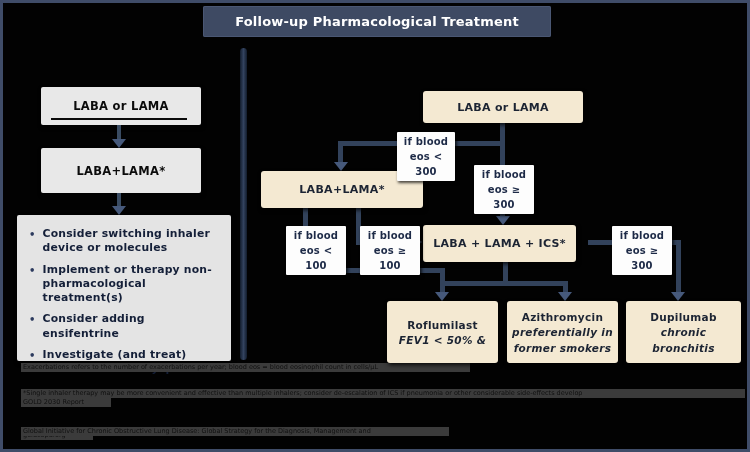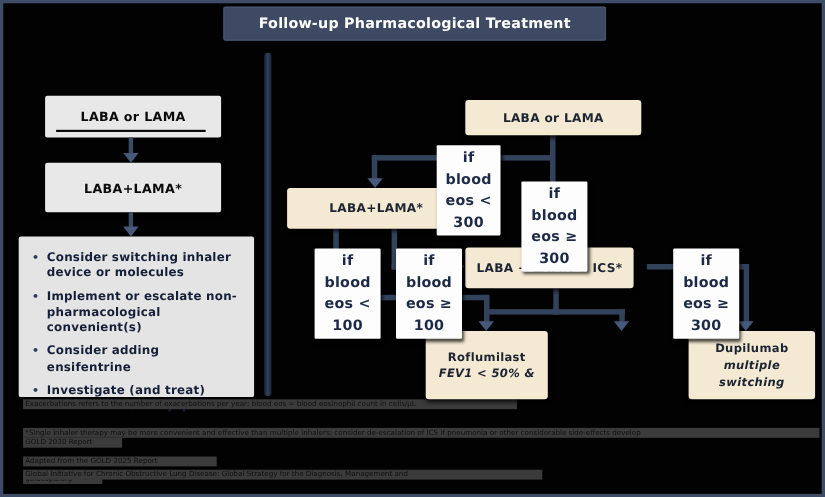--- a/index.html
+++ b/index.html
@@ -53,21 +53,21 @@
     position:absolute;width:0;height:0;z-index:2;
     border-left:7px solid transparent;border-right:7px solid transparent;border-top:9px solid #46597b;
   }
   .arrow-right{
     position:absolute;width:0;height:0;z-index:2;
     border-top:7px solid transparent;border-bottom:7px solid transparent;border-left:9px solid #46597b;
   }
   
   .cond{
     position:absolute;z-index:5;background:#fdfdfd;color:#1d2a47;font-weight:bold;
-    font-size:13px;line-height:1.5;text-align:center;padding:2px 2px;
+    font-size:10px;line-height:1.5;text-align:center;padding:2px 2px;
     box-shadow:1.5px 2px 3px rgba(0,0,0,.7);border-radius:1px;letter-spacing:.2px;
   }
   
   .fn{
     position:absolute;height:9px;background:#3b3b3b;color:#101010;font-size:6.5px;
     line-height:9px;white-space:nowrap;overflow:hidden;padding:0 2px;box-sizing:border-box;
   }
 </style>
 </head>
 <body>
@@ -94,21 +94,21 @@
   <div class="arrow-down" style="left:109px;top:203px;"></div>
 
   <div class="list-box">
     <ul>
       <li>
         <span class="dot">•</span>
         <span>Consider switching inhaler device or molecules</span>
       </li>
       <li>
         <span class="dot">•</span>
-        <span>Implement or escalate non-pharmacological convenient(s)</span>
+        <span>Implement or therapy non-pharmacological treatment(s)</span>
       </li>
       <li>
         <span class="dot">•</span>
         <span>Consider adding ensifentrine</span>
       </li>
       <li>
         <span class="dot">•</span>
         <span>Investigate (and treat) other causes of dyspnea</span>
       </li>
     </ul>
@@ -172,26 +172,30 @@
 
   <div class="cond" style="left:609px;top:223px;width:56px;">
     <div>if blood</div>
     <div>eos ≥ 300</div>
   </div>
 
   <div class="cbox bottom-box" style="left:384px;top:298px;width:111px;height:60px;text-align:center;">
     <span>Roflumilast</span>
     <em>FEV1 &lt; 50% &amp;</em>
   </div>
+  <div class="cbox bottom-box" style="left:504px;top:298px;width:111px;height:60px;">
+    <span>Azithromycin</span>
+    <em>preferentially in</em>
+    <em>former smokers</em>
+  </div>
   <div class="cbox bottom-box" style="left:623px;top:298px;width:115px;height:60px;">
     <span>Dupilumab</span>
-    <em>multiple</em>
-    <em>switching</em>
+    <em>chronic</em>
+    <em>bronchitis</em>
   </div>
 
   <span class="fn" style="left:18px;top:360px;width:449px;">Exacerbations refers to the number of exacerbations per year; blood eos = blood eosinophil count in cells/µL</span>
   <span class="fn" style="left:18px;top:386px;width:724px;">*Single inhaler therapy may be more convenient and effective than multiple inhalers; consider de-escalation of ICS if pneumonia or other considerable side-effects develop</span>
   <span class="fn" style="left:18px;top:395px;width:90px;">GOLD 2030 Report</span>
   <span class="fn" style="left:18px;top:428px;width:72px;">goldcopd.org</span>
-  <span class="fn" style="left:18px;top:412px;width:176px;">Adapted from the GOLD 2025 Report</span>
-  <span class="fn" style="left:18px;top:424px;width:472px;">Global Initiative for Chronic Obstructive Lung Disease: Global Strategy for the Diagnosis, Management and</span>
+  <span class="fn" style="left:18px;top:424px;width:428px;">Global Initiative for Chronic Obstructive Lung Disease: Global Strategy for the Diagnosis, Management and</span>
 
 </div>
 
 </body></html>

